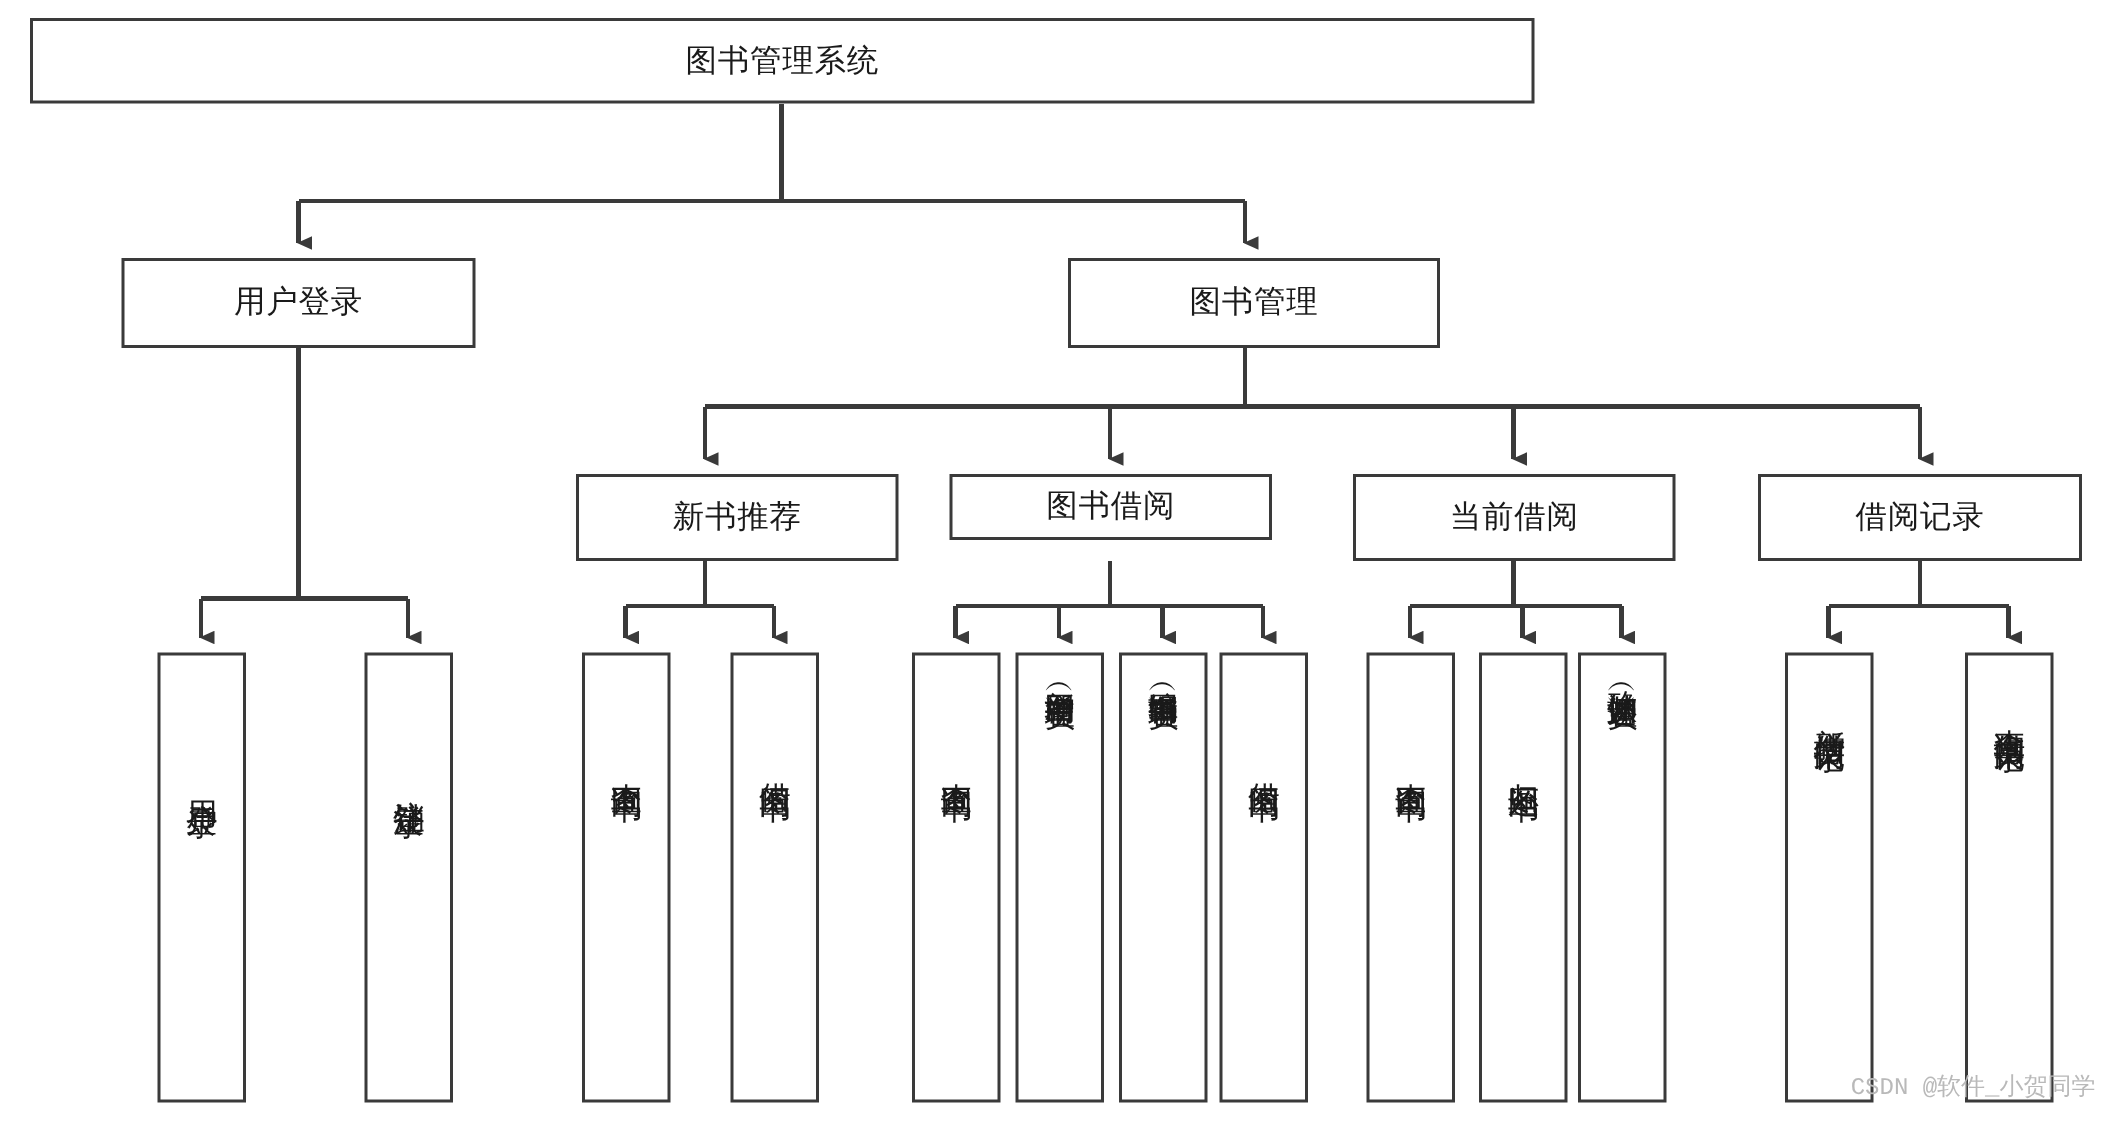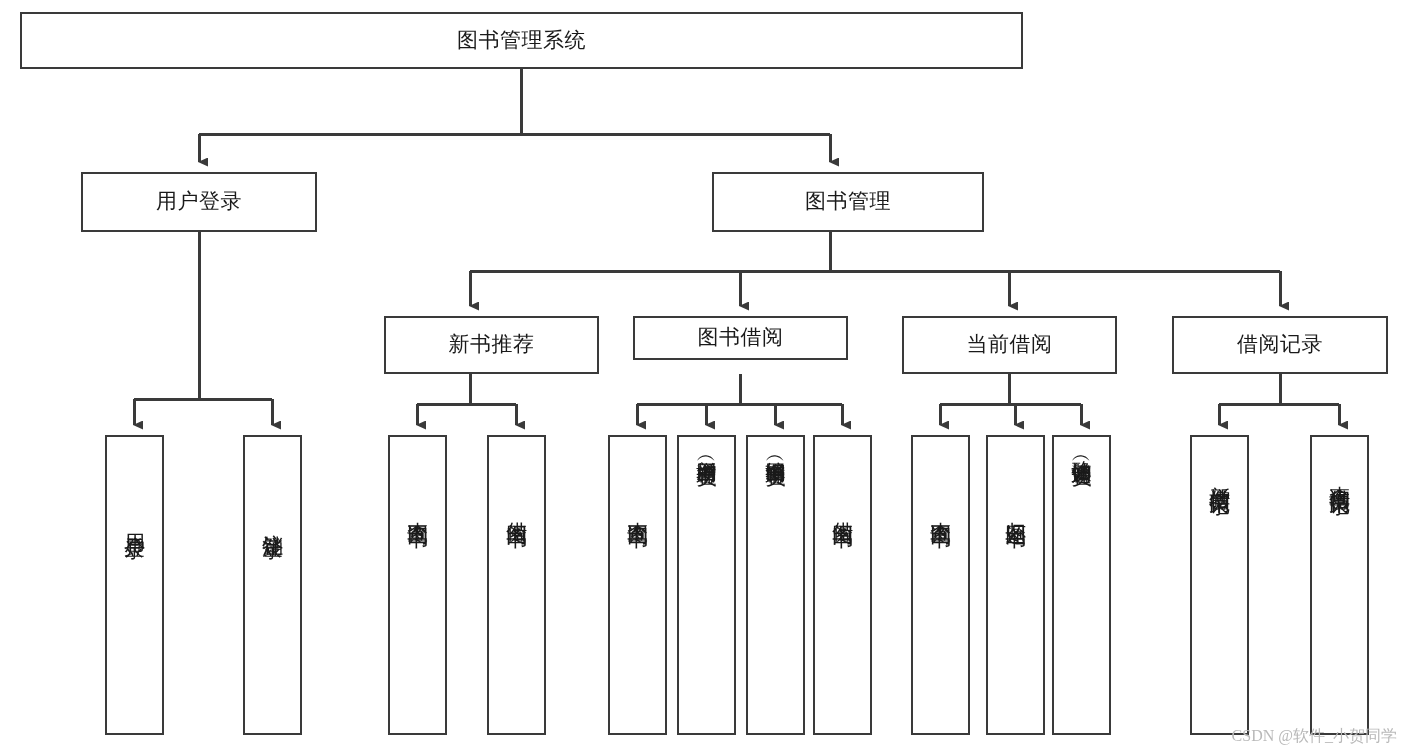--- a/index.html
+++ b/index.html
@@ -59,25 +59,25 @@
     letter-spacing: 2px;
     white-space: nowrap;
   }
   .node.vertical.tall-text .node-label {
     font-size: 20px;
     letter-spacing: 1px;
   }
   #watermark {
     position: absolute;
     right: 8px;
-    bottom: 0;
+    bottom: 12px;
     font-size: 16px;
     color: #b9b9b9;
     white-space: nowrap;
-    font-family: Liberation Serif, serif;
+    font-family: Liberation Mono, monospace;
     margin-left: 22px;
   }
 </style>
 </head>
 <body>
 
 <div id="diagram-root">
 
   <svg class="wires" viewBox="0 0 1405 747" xmlns="http://www.w3.org/2000/svg">
     <defs>
@@ -130,21 +130,21 @@
     </g>
   </svg>
 
   <div class="node horizontal" style="left:20px; top:12px; width:1003px; height:57px;">
     <span class="node-label">图书管理系统</span>
   </div>
 
   <div class="node horizontal" style="left:81px; top:172px; width:236px; height:60px;">
     <span class="node-label">用户登录</span>
   </div>
-  <div class="node horizontal" style="left:712px; top:172px; width:272px; height:60px;">
+  <div class="node horizontal" style="left:712px; top:172px; width:248px; height:60px;">
     <span class="node-label">图书管理</span>
   </div>
 
   <div class="node horizontal" style="left:363px; top:316px; width:215px; height:58px;margin-left:21px;">
     <span class="node-label">新书推荐</span>
   </div>
   <div class="node horizontal" style="left:633px; top:316px; width:215px; height:44px;">
     <span class="node-label">图书借阅</span>
   </div>
   <div class="node horizontal" style="left:1172px; top:316px; width:216px; height:58px;">

